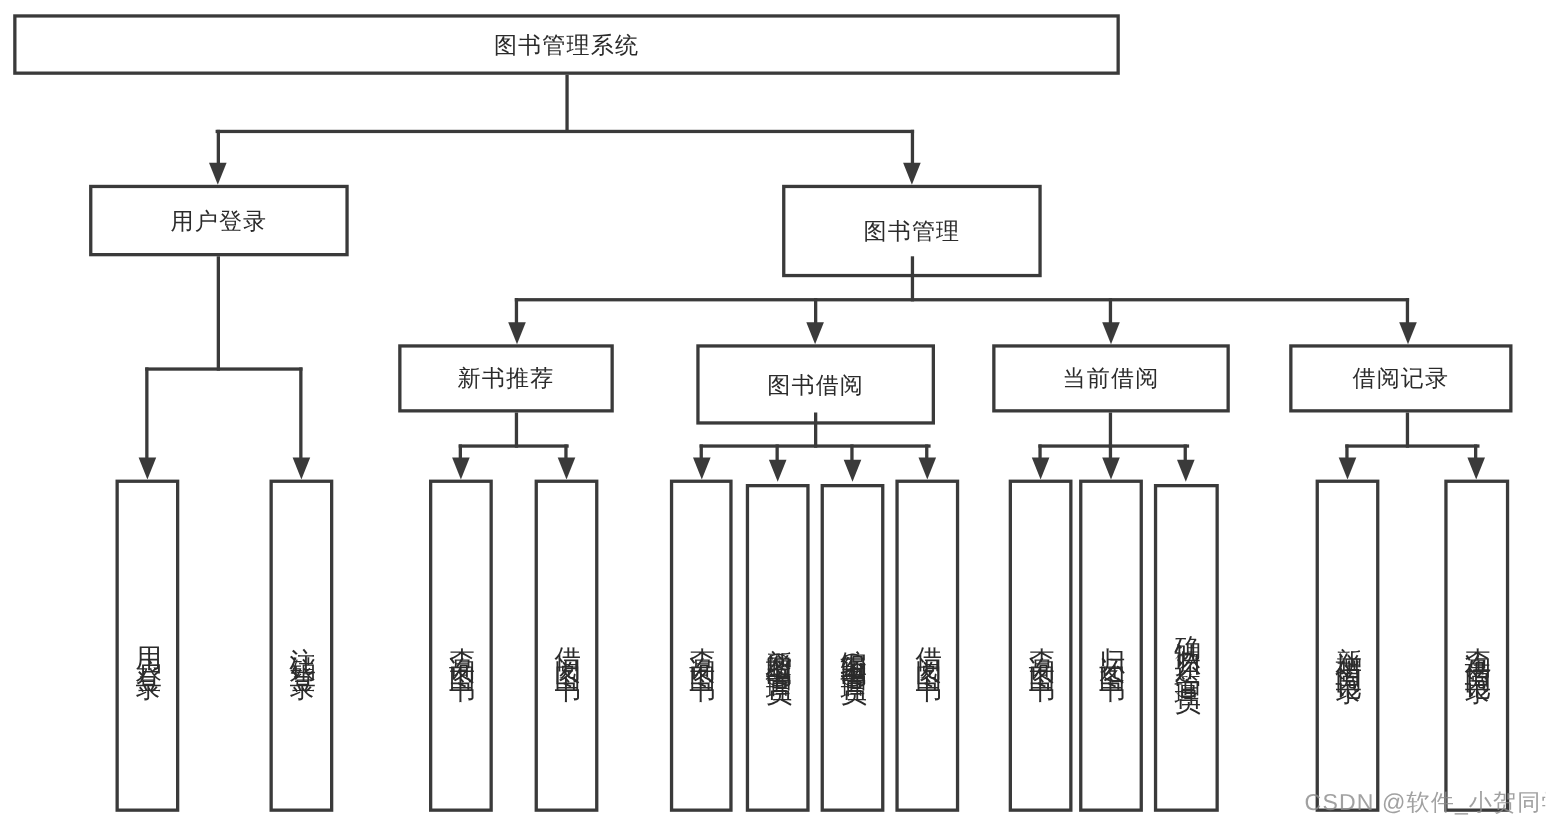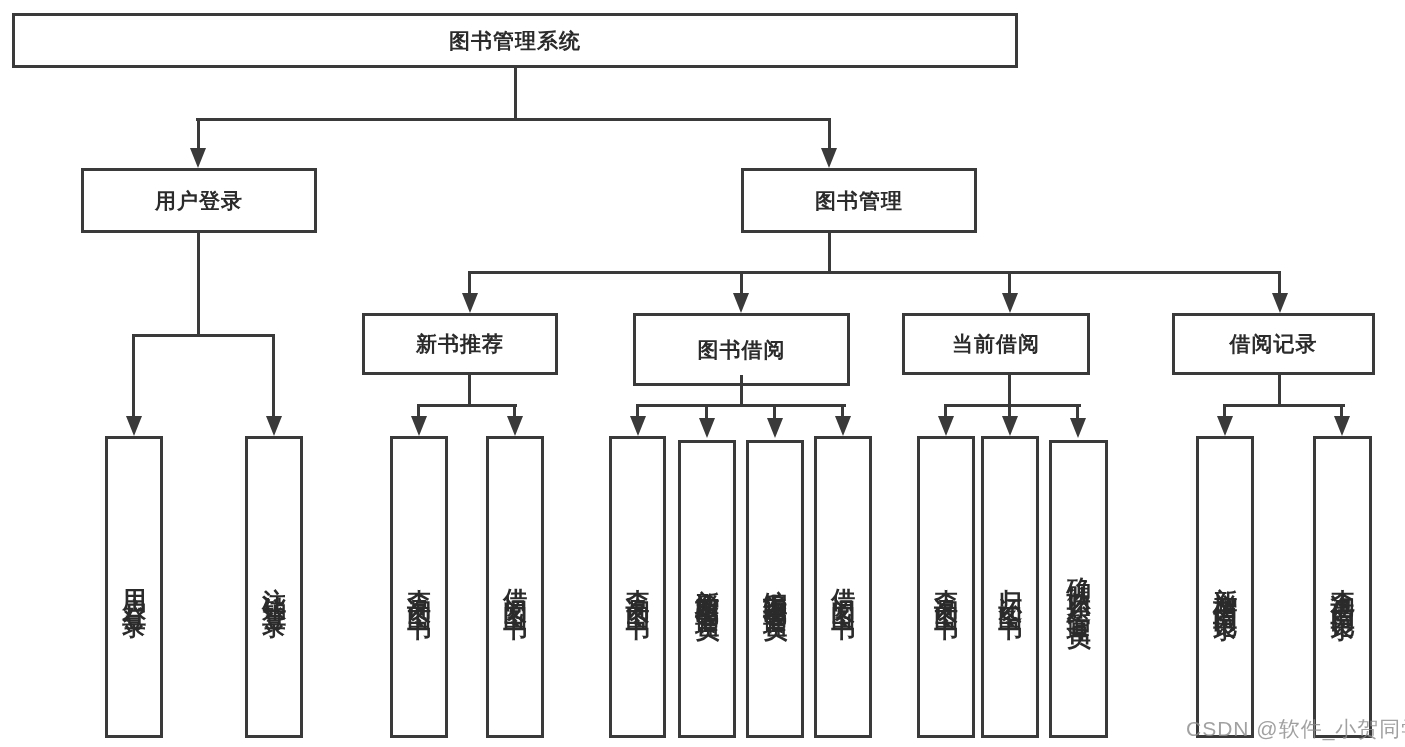--- a/index.html
+++ b/index.html
@@ -12,21 +12,20 @@
   }
   .node{
     position:absolute;
     box-sizing:border-box;
     border:3px solid #3a3a3a;
     background:#ffffff;
     display:flex;
     align-items:center;
     justify-content:center;
     color:#2b2b2b;
-    font-weight:bold;
   }
   .node.h{font-size:21px;letter-spacing:1px;}
   .node.v{font-size:24px;}
   .vtext{
     writing-mode:vertical-rl;
     text-orientation:mixed;
     line-height:1.1;
     white-space:nowrap;
   }
   .sp4{letter-spacing:9px;}
@@ -63,21 +62,21 @@
   <div class="vline" style="left:514px;top:68px;height:52px"></div>
   <div class="hline" style="left:196px;top:118px;width:635px"></div>
   <div class="vline" style="left:197px;top:118px;height:34px"></div>
   <div class="arrow" style="left:190px;top:148px"></div>
   <div class="vline" style="left:828px;top:118px;height:34px"></div>
   <div class="arrow" style="left:821px;top:148px"></div>
 
   <div class="node h" style="left:81px;top:168px;width:236px;height:65px">
     <span>用户登录</span>
   </div>
-  <div class="node h" style="left:741px;top:168px;width:236px;height:65px">
+  <div class="node h" style="left:711px;top:168px;width:236px;height:84px">
     <span>图书管理</span>
   </div>
 
   <div class="vline" style="left:197px;top:233px;height:104px"></div>
   <div class="hline" style="left:132px;top:334px;width:143px"></div>
   <div class="vline" style="left:132px;top:334px;height:86px"></div>
   <div class="arrow" style="left:126px;top:416px"></div>
   <div class="vline" style="left:272px;top:334px;height:86px"></div>
   <div class="arrow" style="left:266px;top:416px"></div>
 
@@ -91,21 +90,21 @@
   <div class="arrow" style="left:1002px;top:293px"></div>
   <div class="vline" style="left:1278px;top:271px;height:26px"></div>
   <div class="arrow" style="left:1272px;top:293px"></div>
 
   <div class="node h" style="left:362px;top:313px;width:196px;height:62px">
     <span>新书推荐</span>
   </div>
   <div class="node h" style="left:633px;top:313px;width:217px;height:73px">
     <span>图书借阅</span>
   </div>
-  <div class="node h" style="left:902px;top:313px;width:188px;height:62px">
+  <div class="node h" style="left:902px;top:313px;width:216px;height:62px">
     <span>当前借阅</span>
   </div>
   <div class="node h" style="left:1172px;top:313px;width:203px;height:62px">
     <span>借阅记录</span>
   </div>
 
   <div class="vline" style="left:468px;top:375px;height:32px"></div>
   <div class="hline" style="left:417px;top:404px;width:100px"></div>
   <div class="vline" style="left:417px;top:404px;height:16px"></div>
   <div class="arrow" style="left:411px;top:416px"></div>

